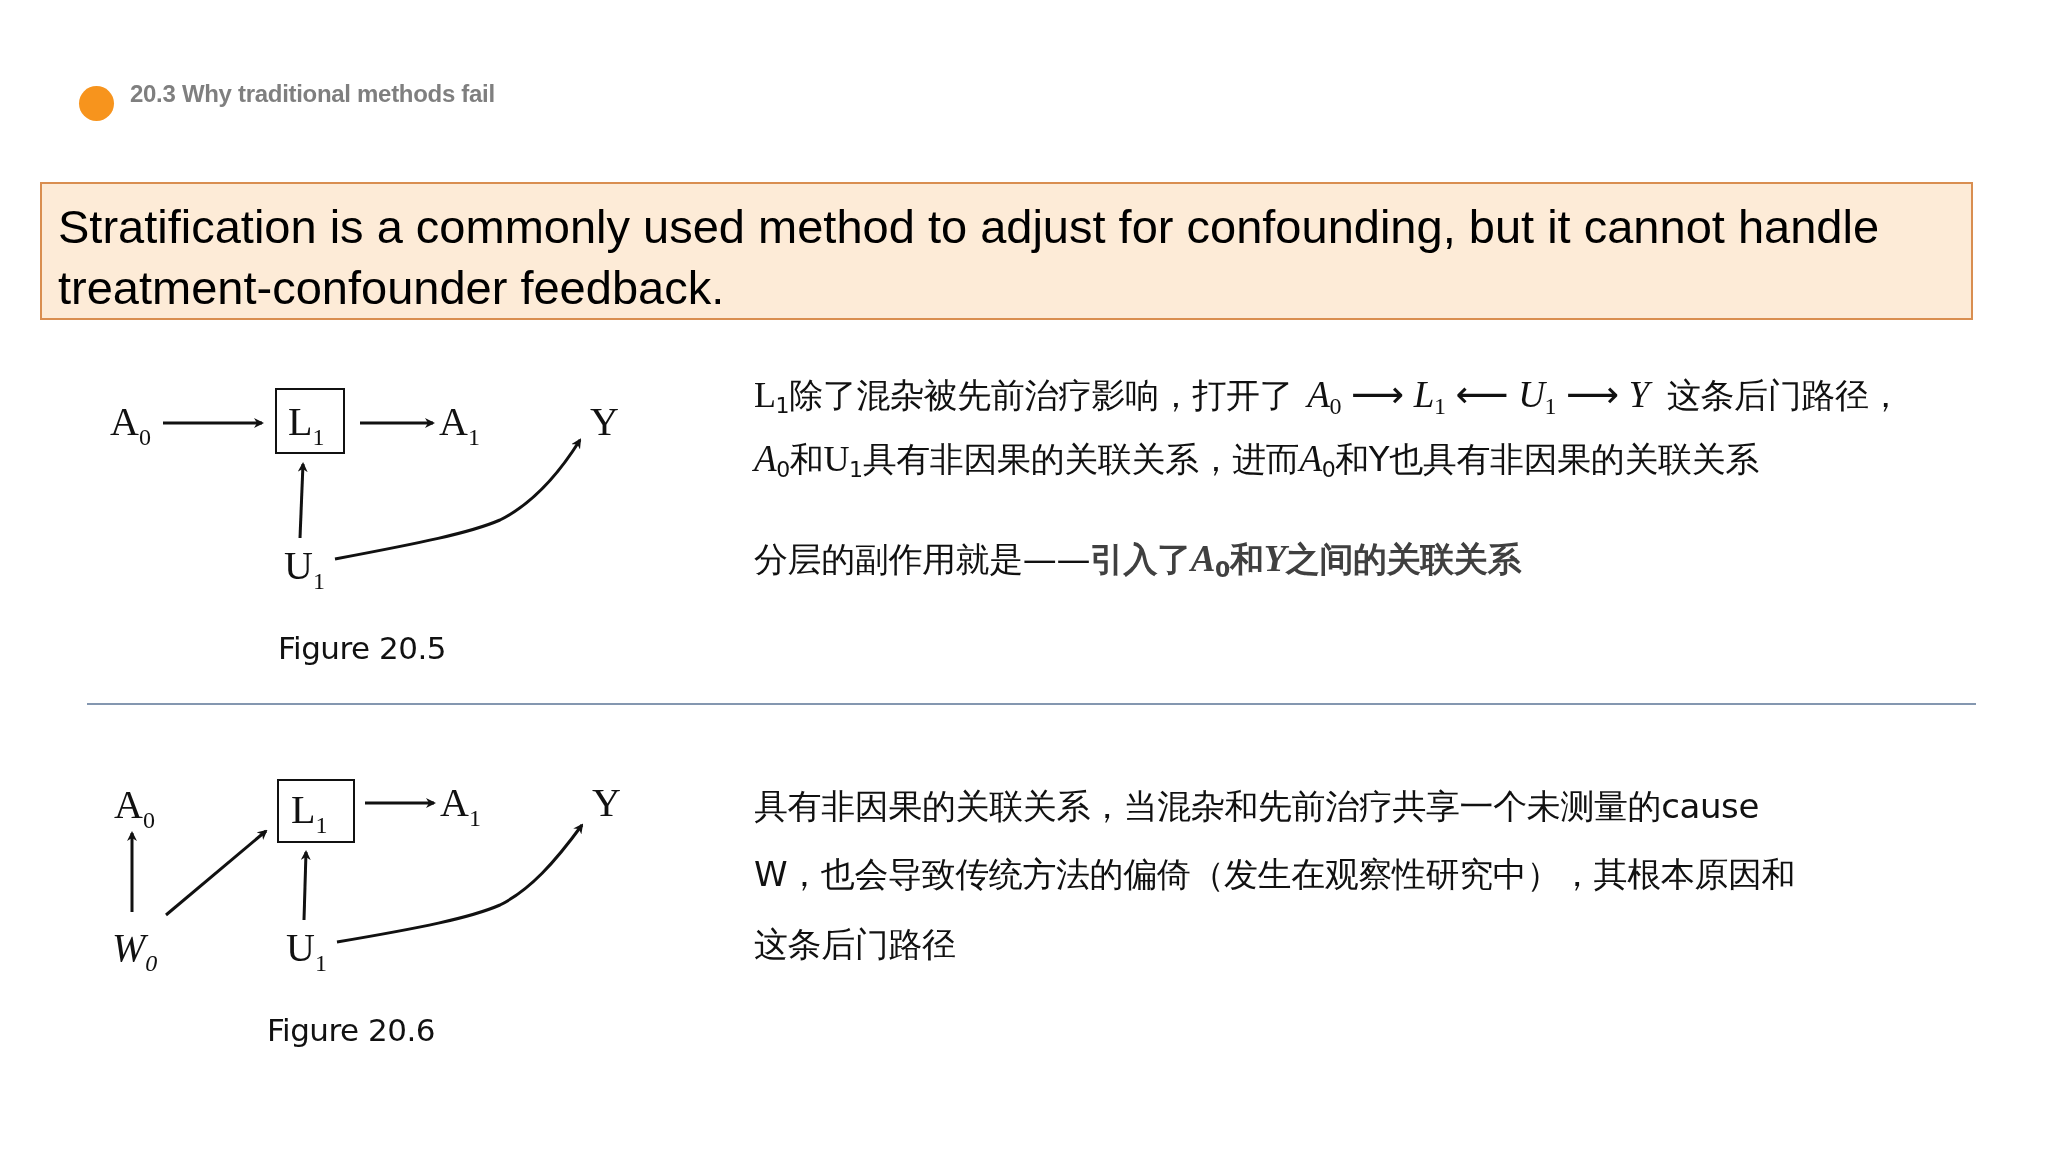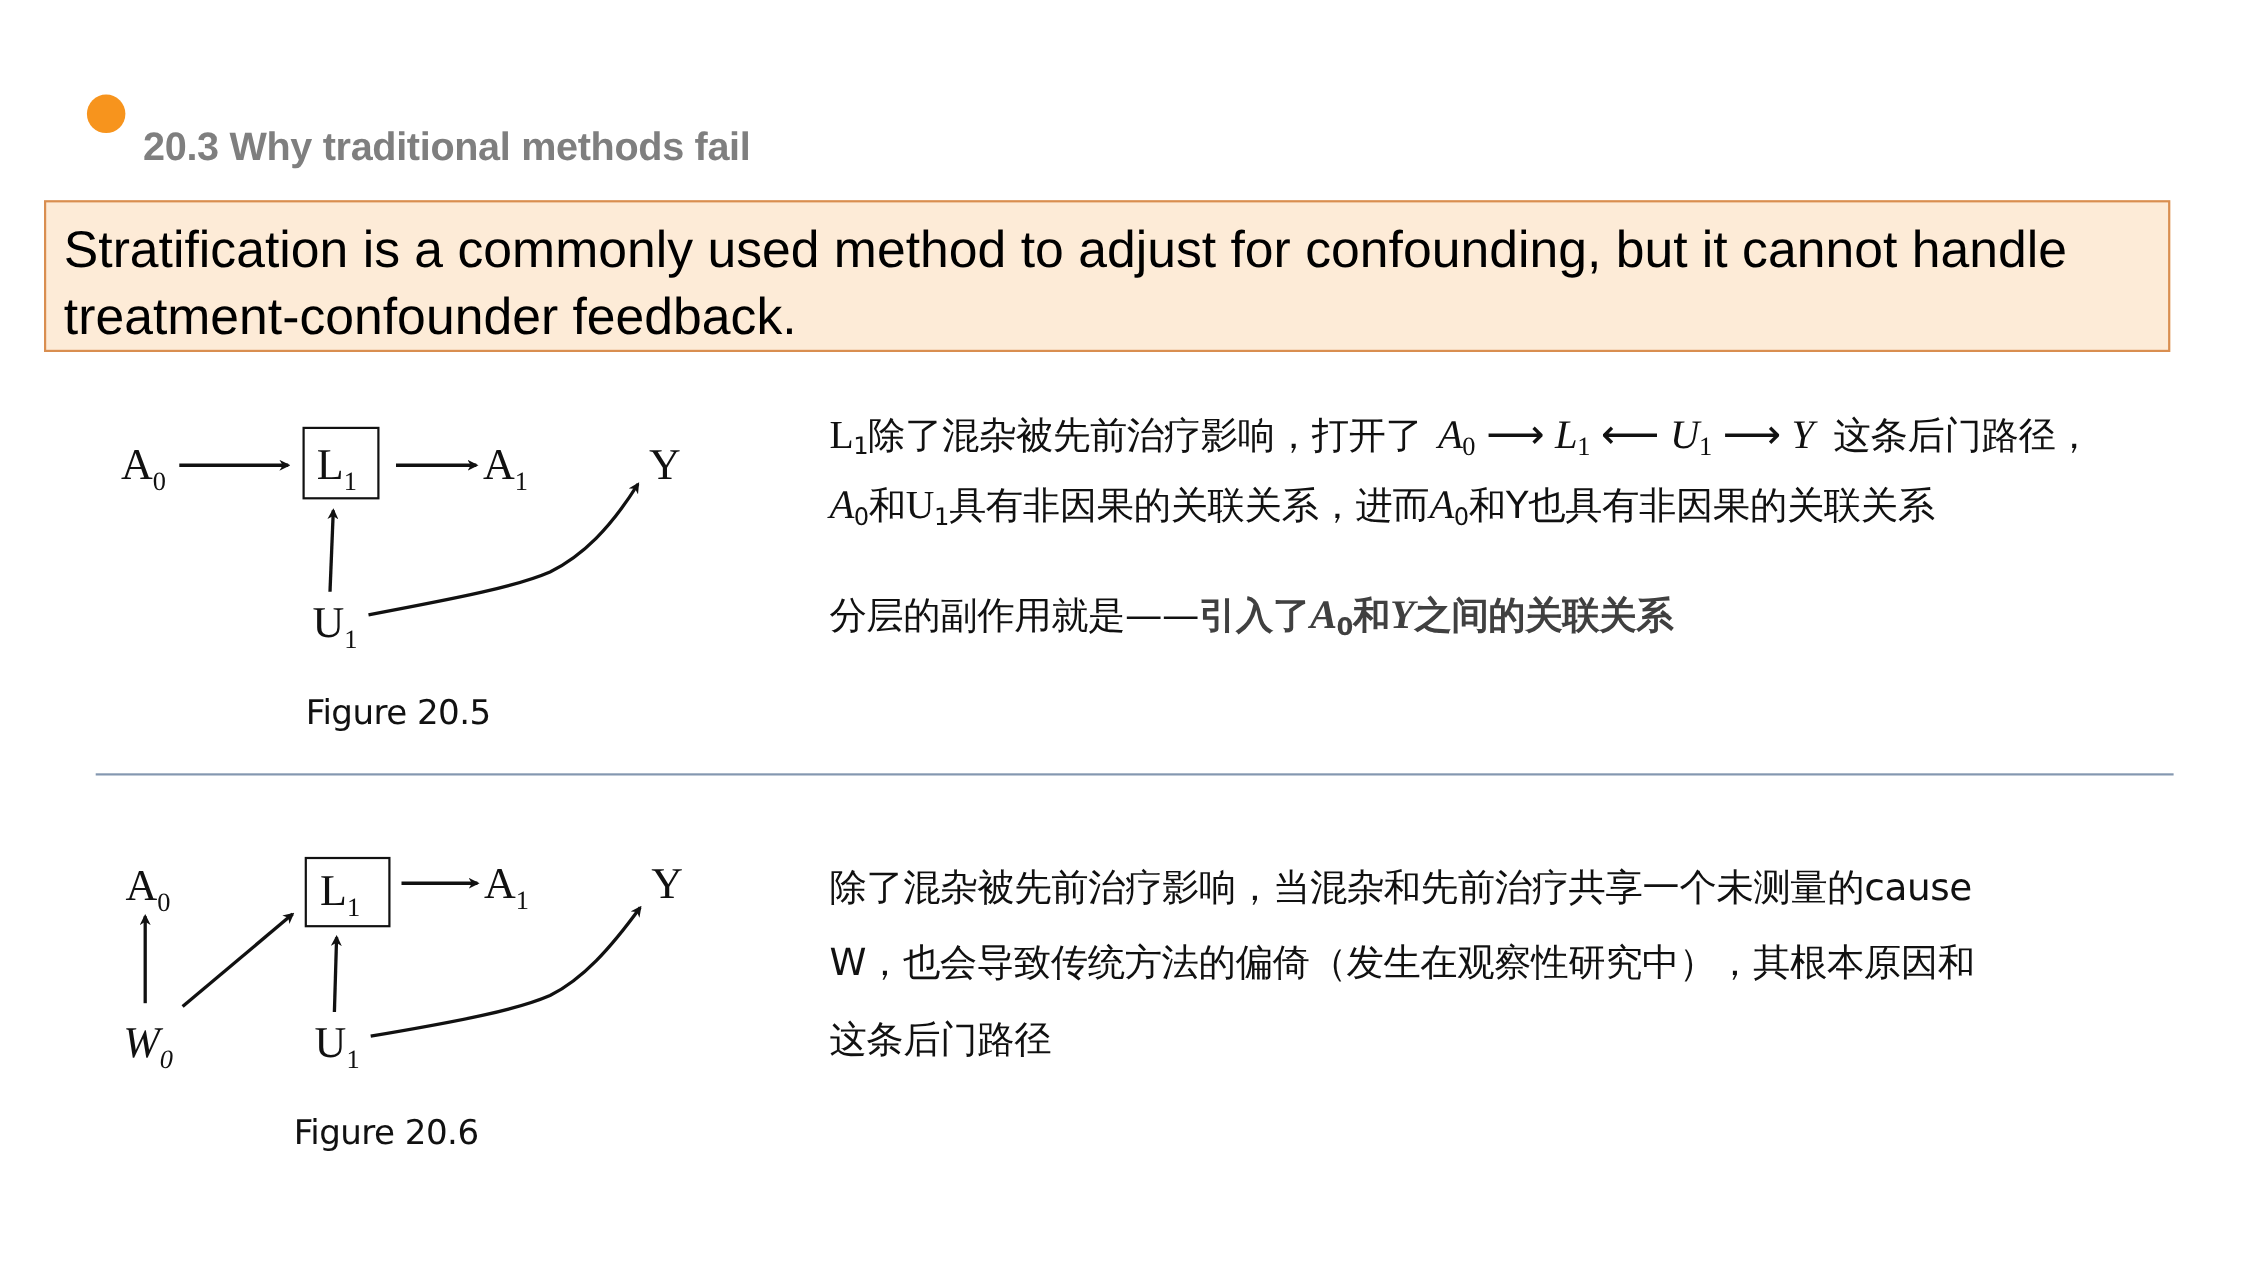--- a/index.html
+++ b/index.html
@@ -3,21 +3,21 @@
 <meta charset="utf-8">
 <style>
   html, body { margin:0; padding:0; }
   body {
     width:2048px; height:1152px; position:relative; overflow:hidden;
     background:#ffffff; font-family:"DejaVu Sans", sans-serif; color:#111;
   }
   .abs { position:absolute; }
   .dot { left:79px; top:86px; width:35px; height:35px; border-radius:50%; background:#F7941D; }
   .title { left:130px; top:80px; font-family:"Liberation Sans", sans-serif; font-weight:bold;
-           font-size:36px; color:#7F7F7F; letter-spacing:-0.3px; white-space:nowrap;margin-top:32px; }
+           font-size:24px; color:#7F7F7F; letter-spacing:-0.3px; white-space:nowrap; }
   .callout { left:40px; top:182px; width:1933px; height:138px; background:#FDEBD7;
              border:2px solid #D98E50; box-sizing:border-box; }
   .callout-text { position:absolute; left:16px; top:12px; right:20px;
                   font-family:Liberation Sans, sans-serif; font-size:47px; line-height:61px; color:#000; }
   .divider { left:87px; top:703px; width:1889px; height:2px; background:#8497B0; }
 
   .dag { position:absolute; }
   .node { position:absolute; font-family:"Liberation Serif", serif; font-size:40px; color:#111;
           line-height:1; white-space:nowrap; }
   .node sub { font-size:24px; vertical-align:-10px; }
@@ -108,15 +108,15 @@
   </svg>
   <div class="node" style="left:114px;top:785px;"><span>A</span><sub>0</sub></div>
   <div class="node" style="left:291px;top:790px;"><span>L</span><sub>1</sub></div>
   <div class="node" style="left:440px;top:783px;"><span>A</span><sub>1</sub></div>
   <div class="node" style="left:592px;top:783px;"><span>Y</span></div>
   <div class="node" style="left:112px;top:928px;font-style:italic;"><span>W</span><sub>0</sub></div>
   <div class="node" style="left:286px;top:928px;"><span>U</span><sub>1</sub></div>
   <div class="caption" style="left:267px;top:1012px;">Figure 20.6</div>
 </div>
 
-<div class="para" style="top:784px;">除了混杂被先前治疗影响，当混杂和先前治疗共享一个未测量的cause</div>
+<div class="para" style="top:784px;">具有非因果的关联关系，当混杂和先前治疗共享一个未测量的cause</div>
 <div class="para" style="top:852px;">W，也会导致传统方法的偏倚（发生在观察性研究中），其根本原因和</div>
 <div class="para" style="top:922px;">这条后门路径</div>
 
 </body></html>

